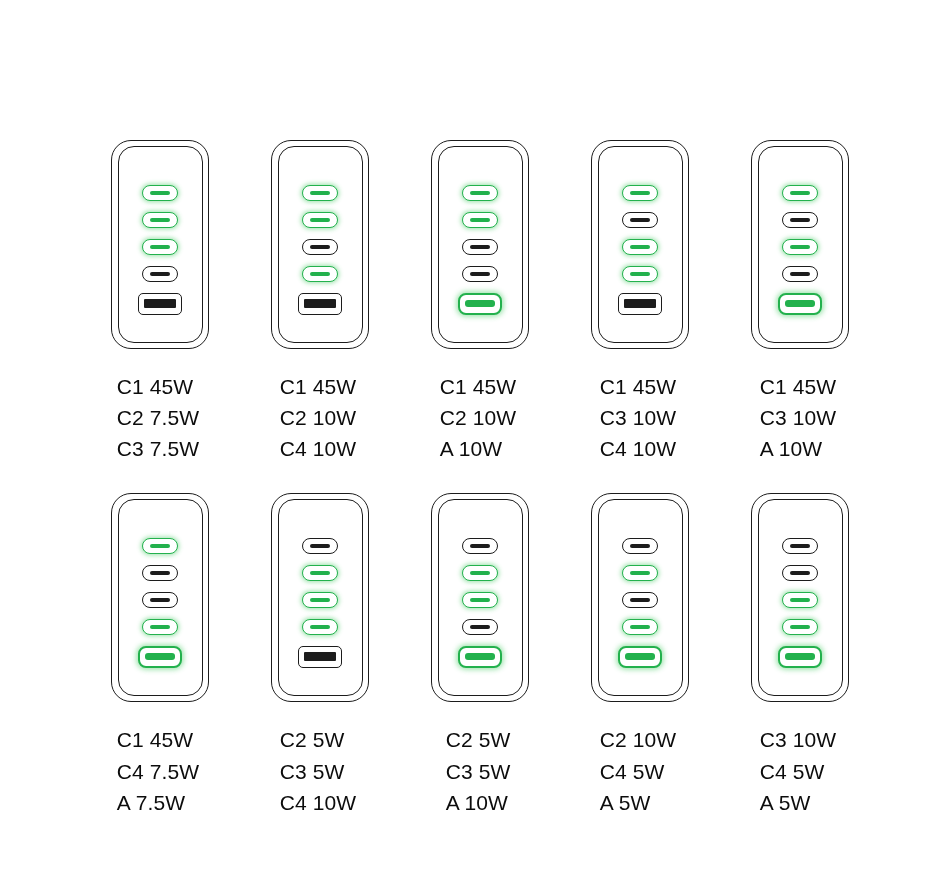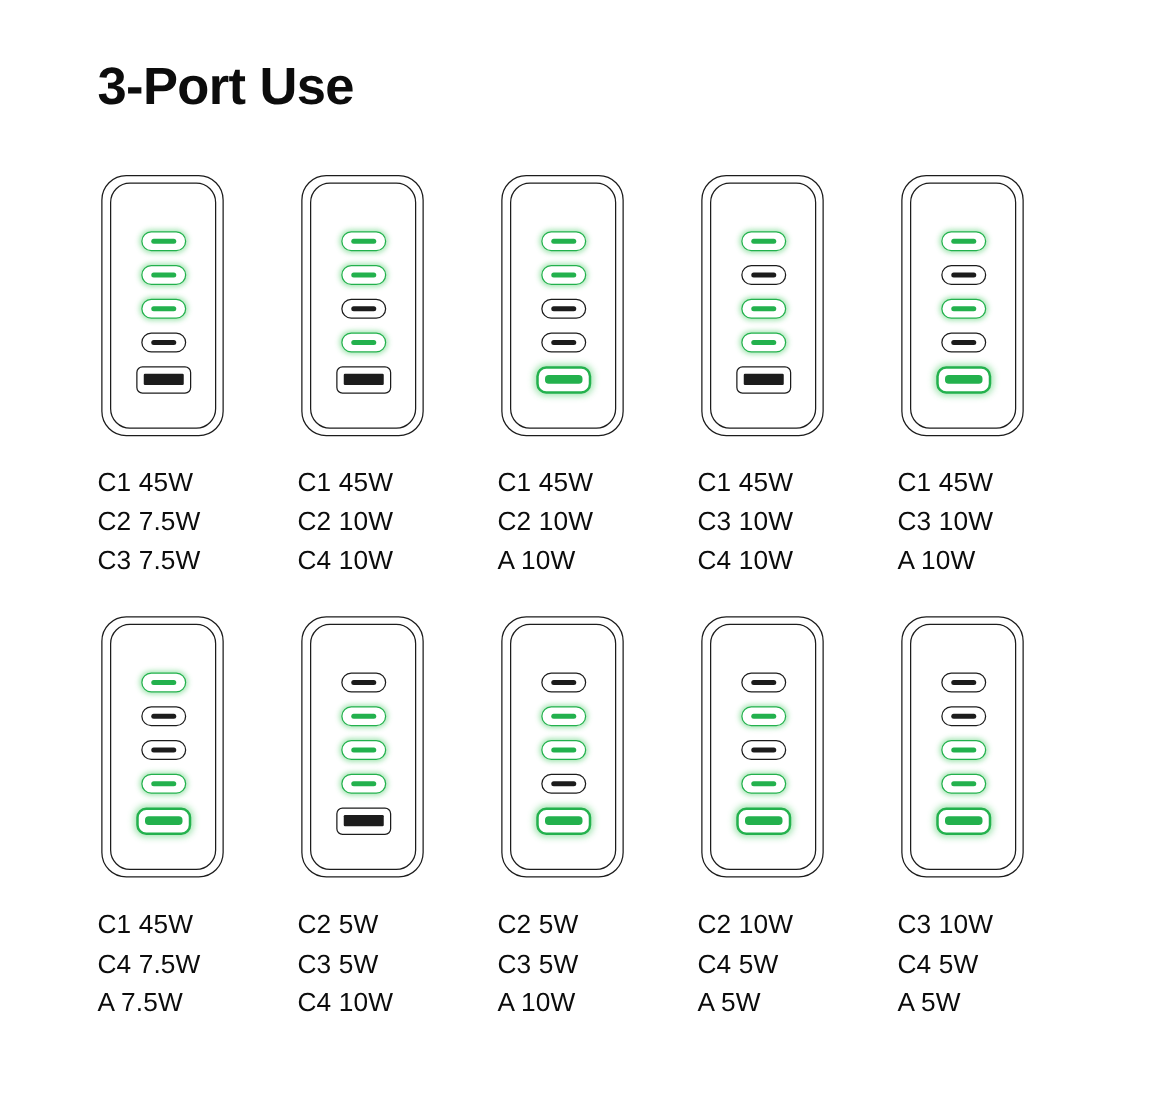--- a/index.html
+++ b/index.html
@@ -50,21 +50,21 @@
   }
   .grid-row {
     display: flex;
     flex-direction: row;
     column-gap: 0px;
   }
   .card {
     width: 167px;
     display: flex;
     flex-direction: column;
-    align-items: flex-start;
+    align-items: center;
   }
 
   
   .charger {
     position: relative;
     width: 98px;
     height: 209px;
     margin-left: 3px;
   }
   .charger-outer {
@@ -179,21 +179,20 @@
     color: #0c0c0c;
     white-space: nowrap;
     letter-spacing: 0.1px;
   }
 </style>
 </head>
 <body>
 
 <div id="page">
 
-  <h1 class="page-title">3-Port Use</h1>
 
   <div class="grid">
       <div class="grid-row">
         <div class="card">
           <div class="charger">
             <div class="charger-outer"></div>
             <div class="charger-inner"></div>
             <div class="ports">
               <div class="port-c active">
                 <div class="slot"></div>

